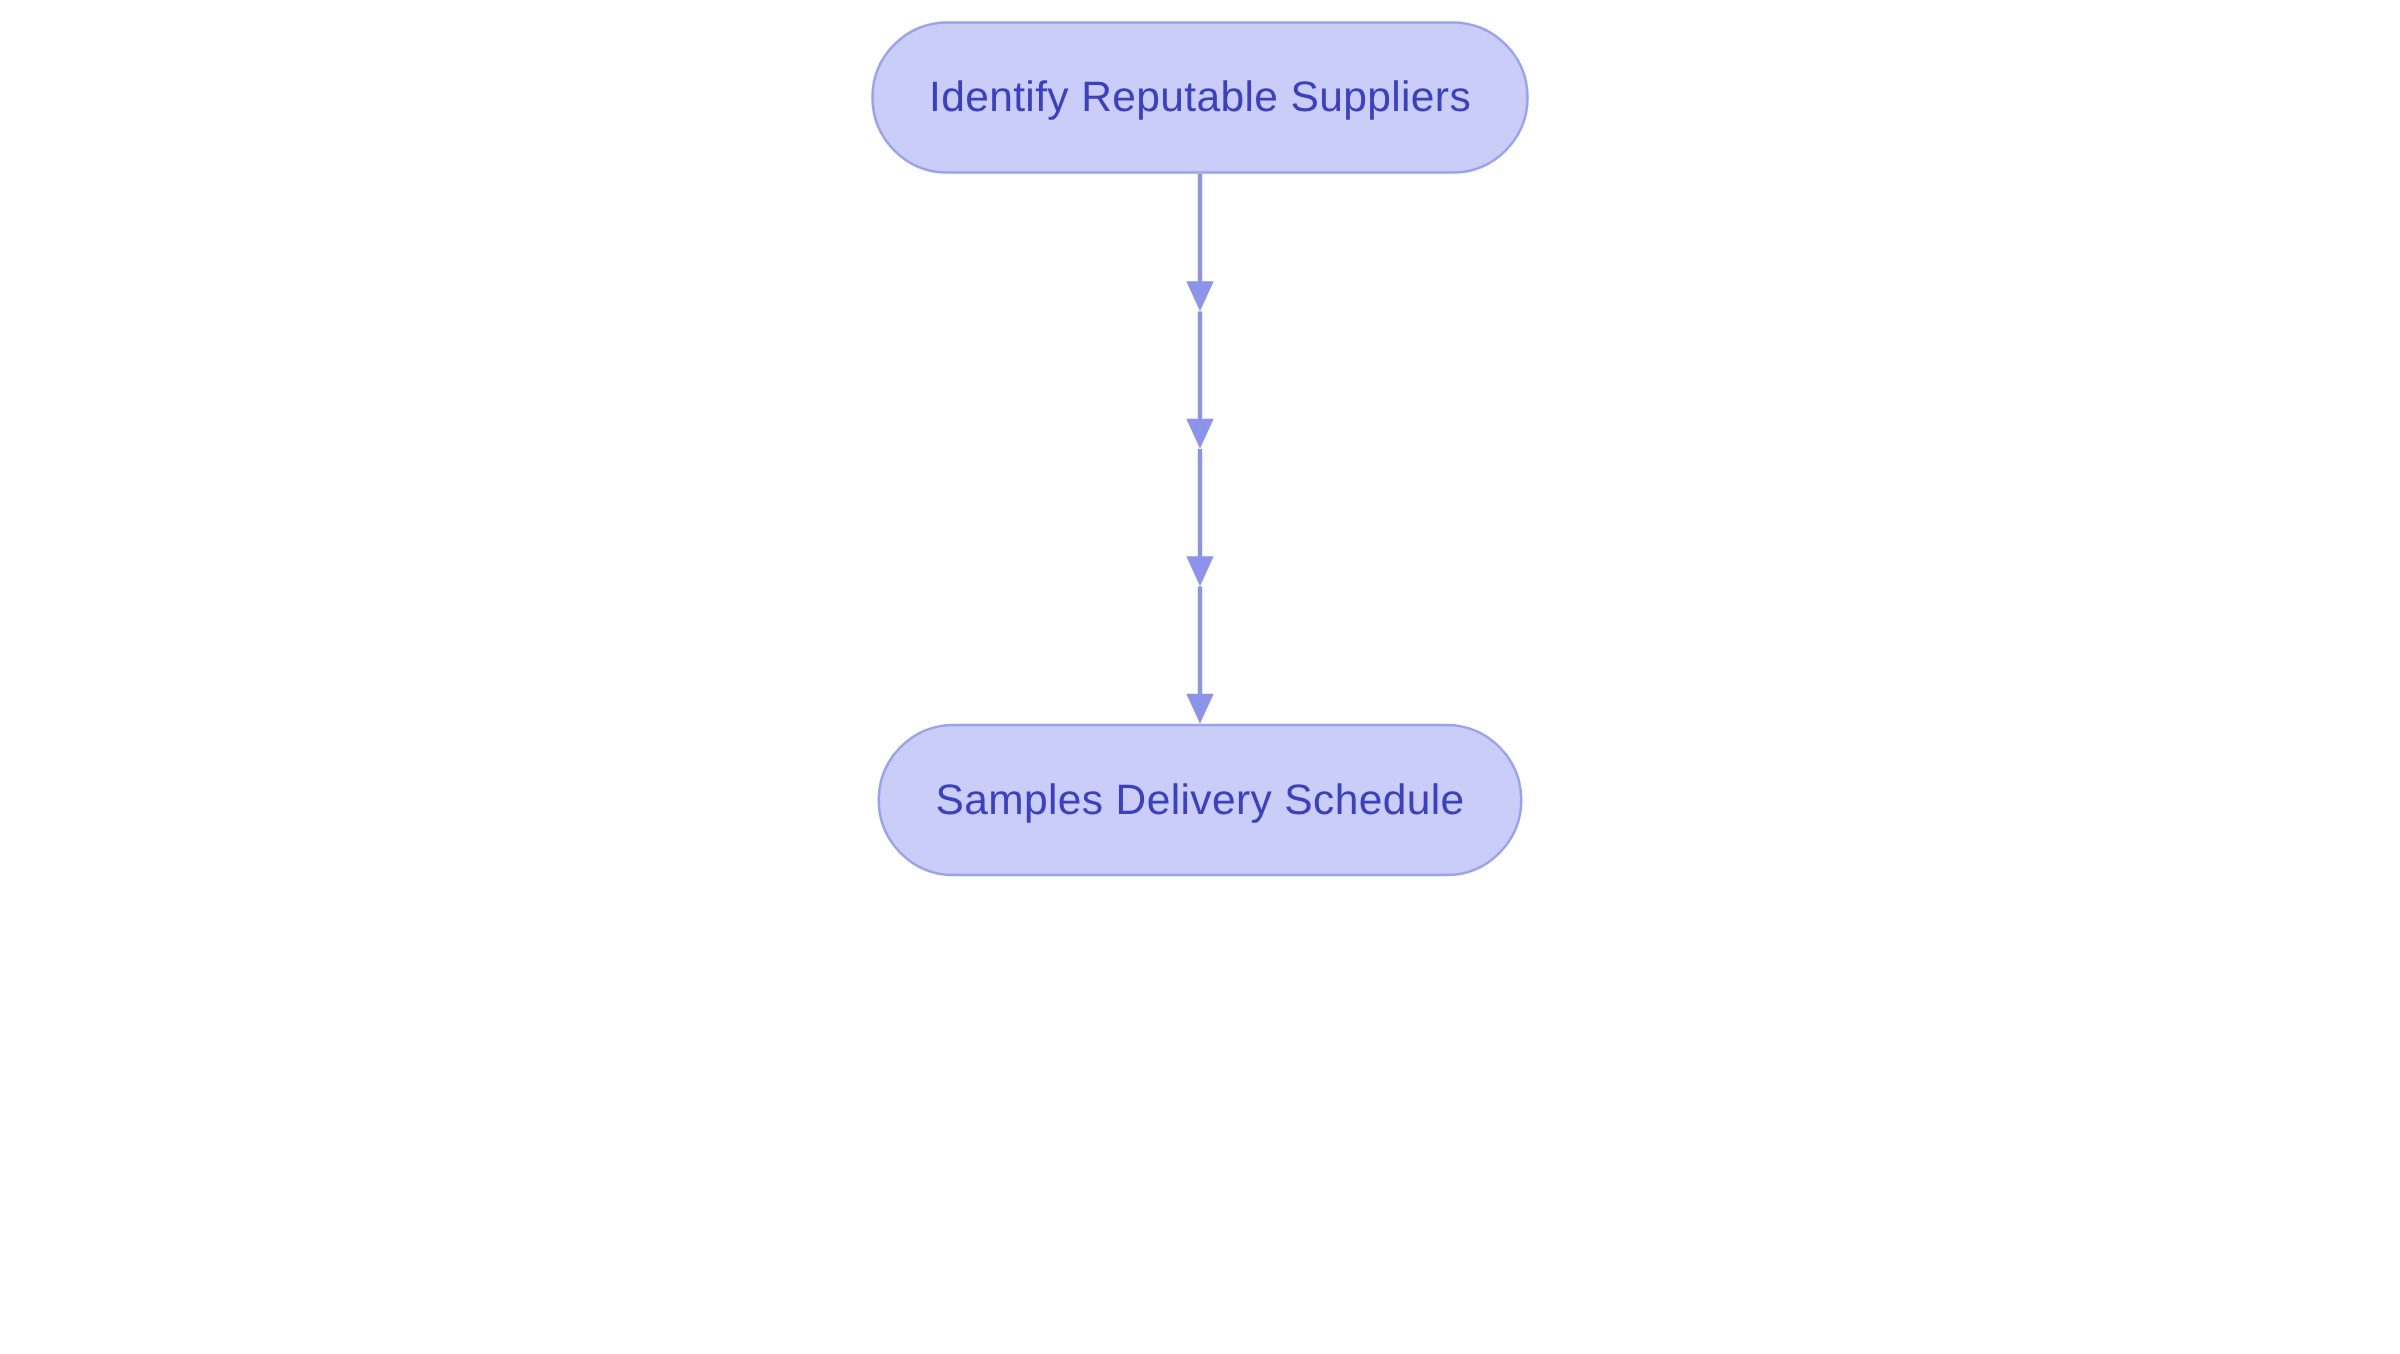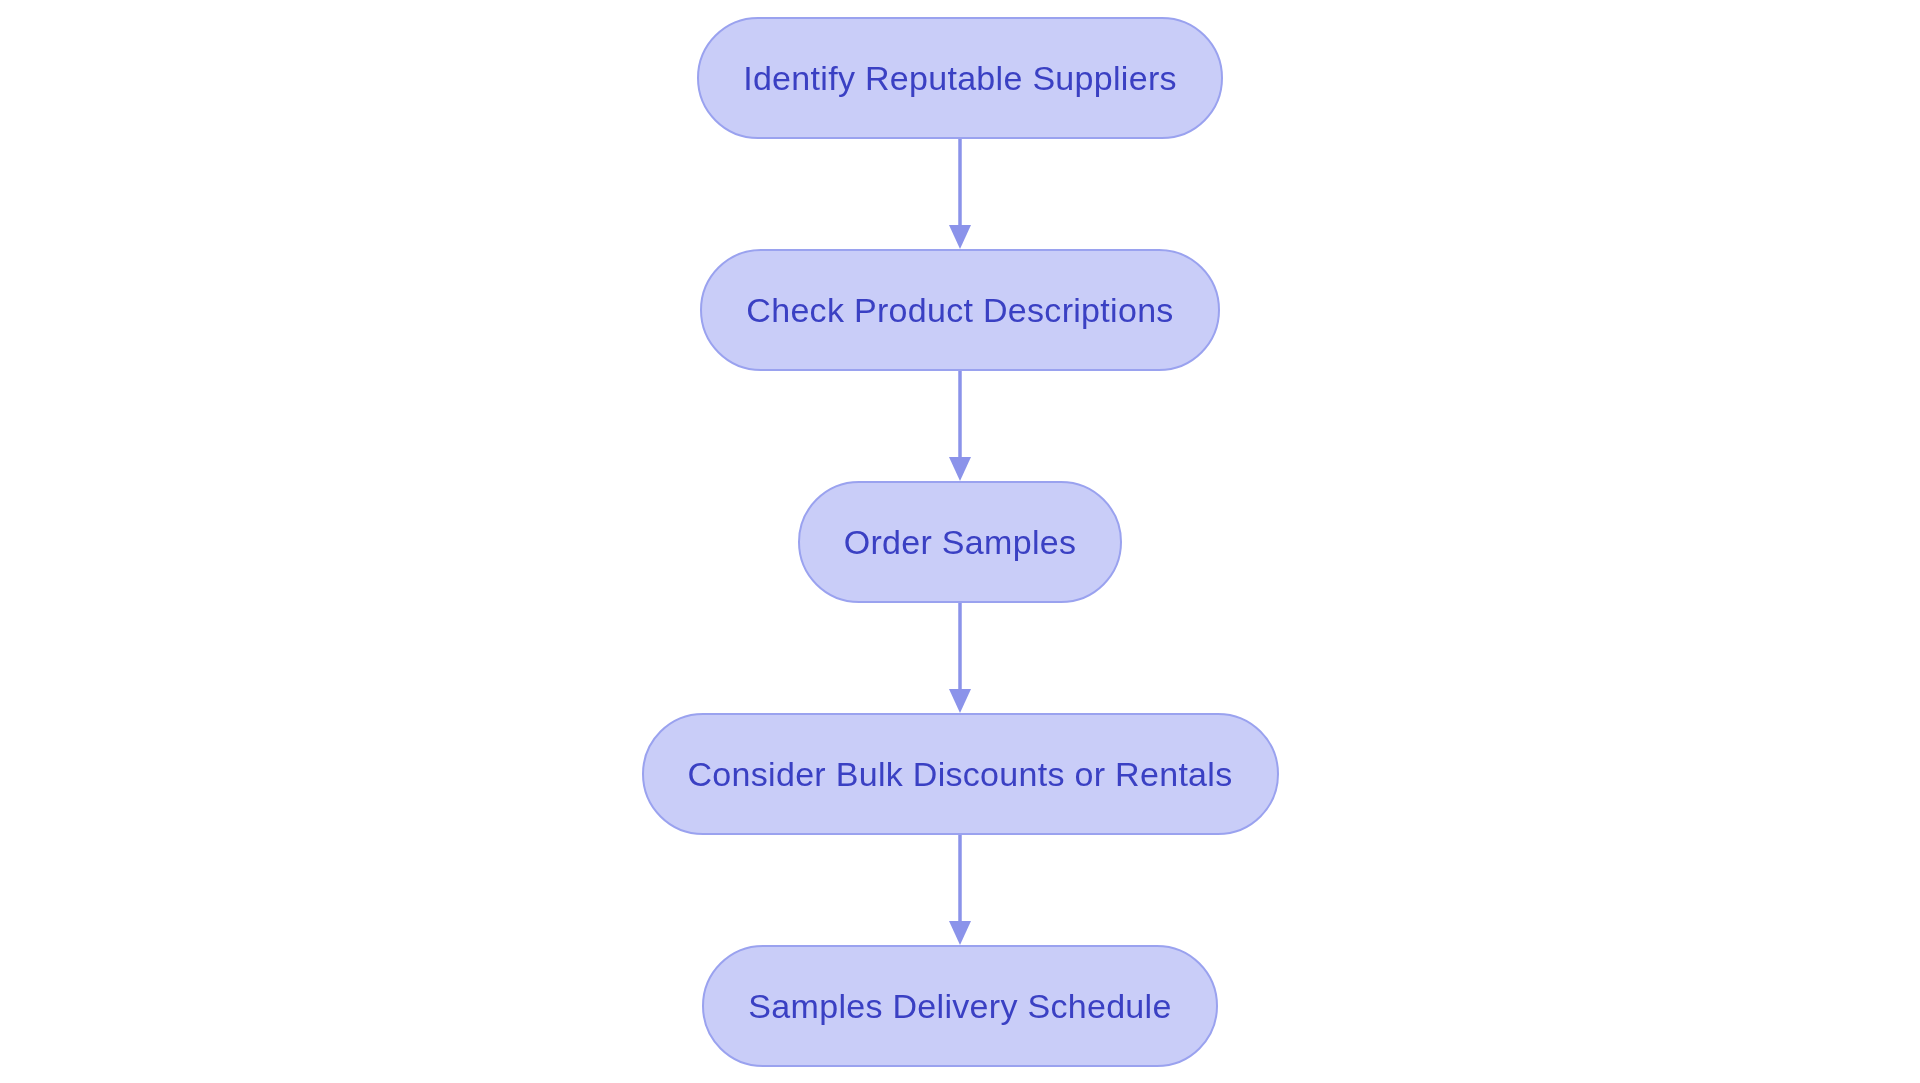--- a/index.html
+++ b/index.html
@@ -70,45 +70,36 @@
       <span class="node-label">Identify Reputable Suppliers</span>
     </div>
 
     <div class="connector">
       <svg width="24" height="110" viewBox="0 0 24 110">
         <line x1="12" y1="0" x2="12" y2="90" stroke="var(--arrow-color)" stroke-width="3.5"></line>
         <polygon points="1,86 23,86 12,110" fill="var(--arrow-color)"></polygon>
       </svg>
     </div>
 
-    <div class="node">
-      <span class="node-label">Check Product Descriptions</span>
-    </div>
 
     <div class="connector">
       <svg width="24" height="110" viewBox="0 0 24 110">
         <line x1="12" y1="0" x2="12" y2="90" stroke="var(--arrow-color)" stroke-width="3.5"></line>
         <polygon points="1,86 23,86 12,110" fill="var(--arrow-color)"></polygon>
       </svg>
     </div>
 
-    <div class="node">
-      <span class="node-label">Order Samples</span>
-    </div>
 
     <div class="connector">
       <svg width="24" height="110" viewBox="0 0 24 110">
         <line x1="12" y1="0" x2="12" y2="90" stroke="var(--arrow-color)" stroke-width="3.5"></line>
         <polygon points="1,86 23,86 12,110" fill="var(--arrow-color)"></polygon>
       </svg>
     </div>
 
-    <div class="node">
-      <span class="node-label">Consider Bulk Discounts or Rentals</span>
-    </div>
 
     <div class="connector">
       <svg width="24" height="110" viewBox="0 0 24 110">
         <line x1="12" y1="0" x2="12" y2="90" stroke="var(--arrow-color)" stroke-width="3.5"></line>
         <polygon points="1,86 23,86 12,110" fill="var(--arrow-color)"></polygon>
       </svg>
     </div>
 
     <div class="node">
       <span class="node-label">Samples Delivery Schedule</span>

